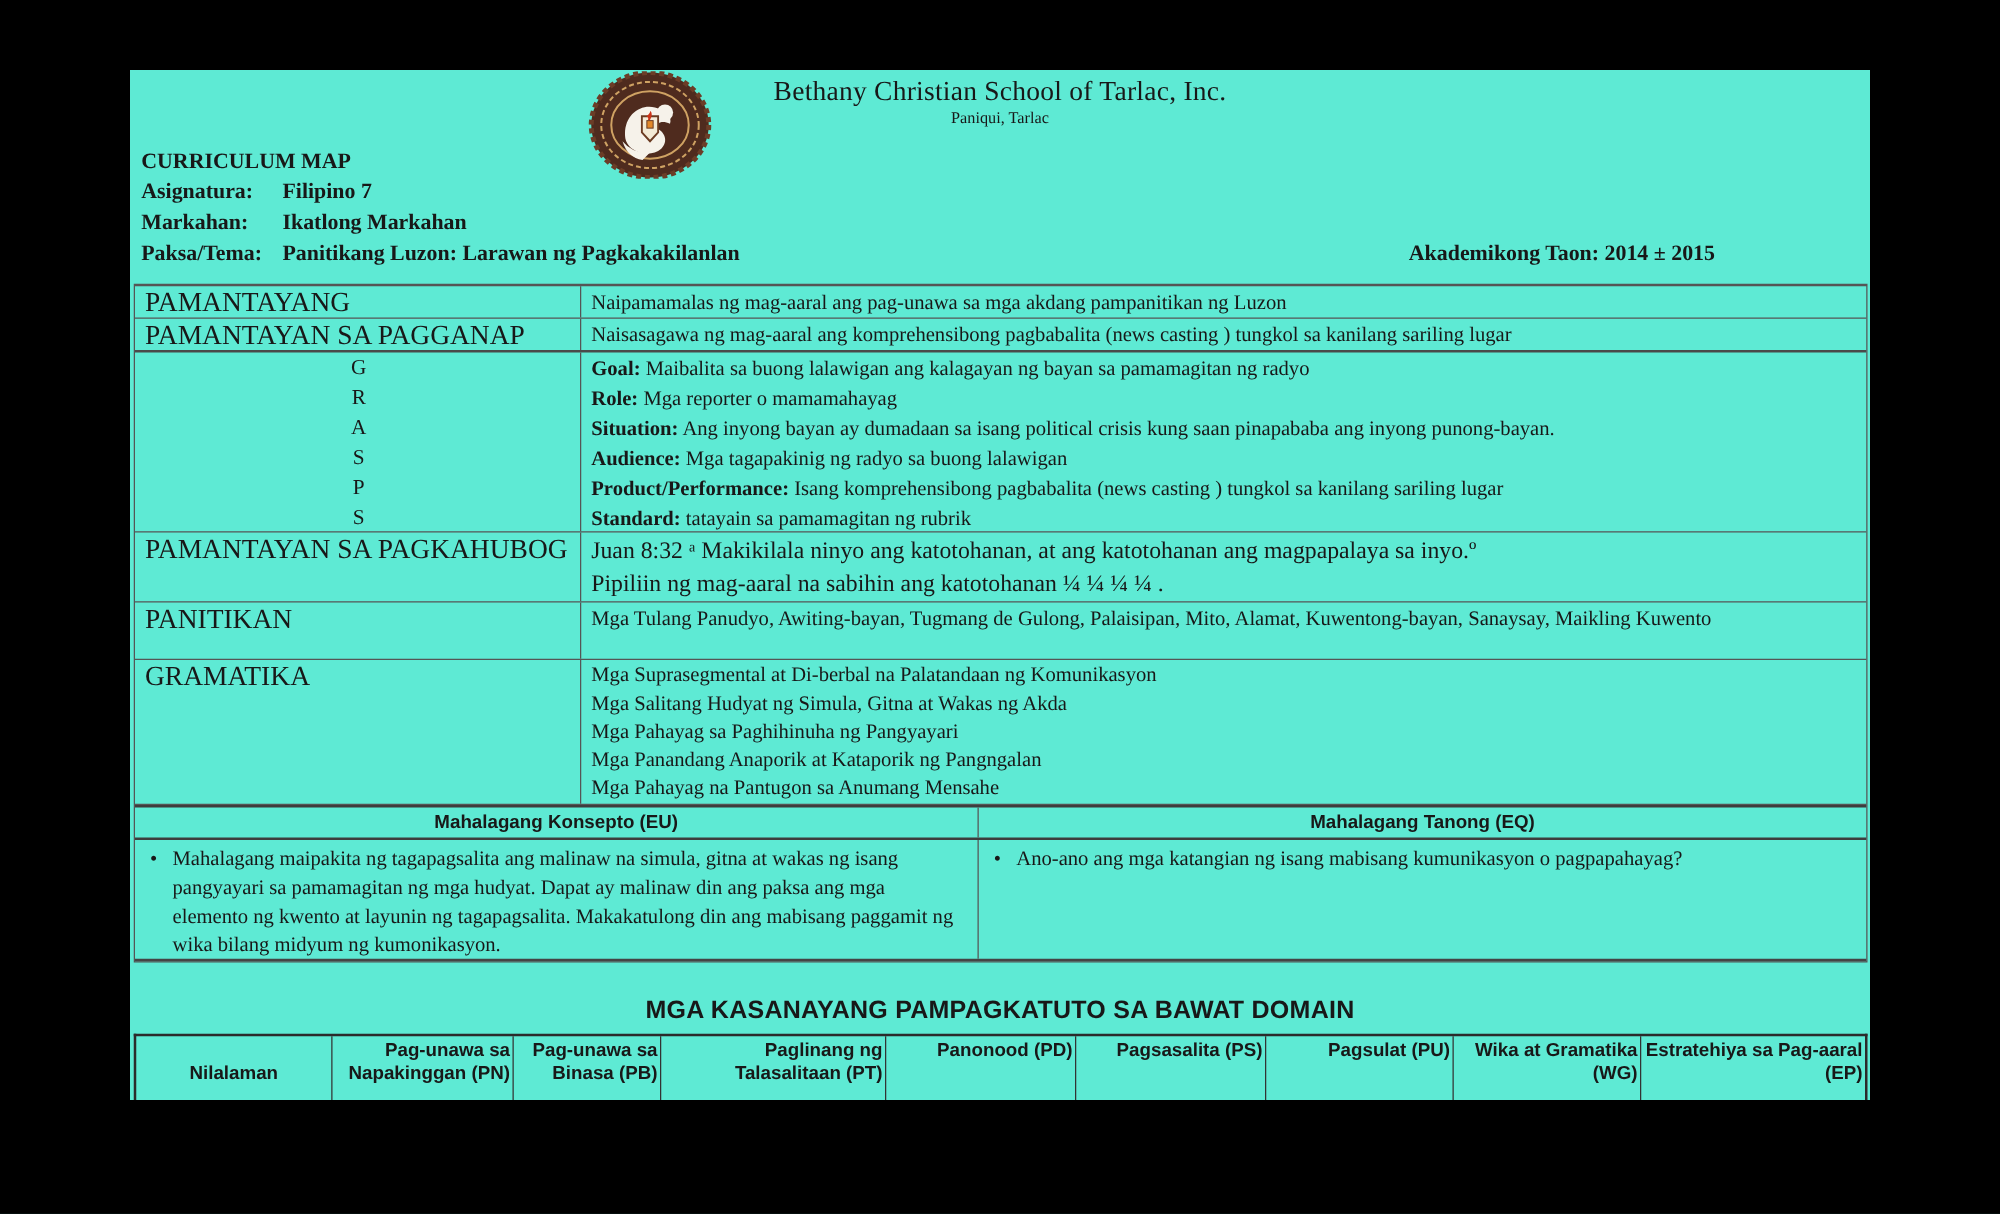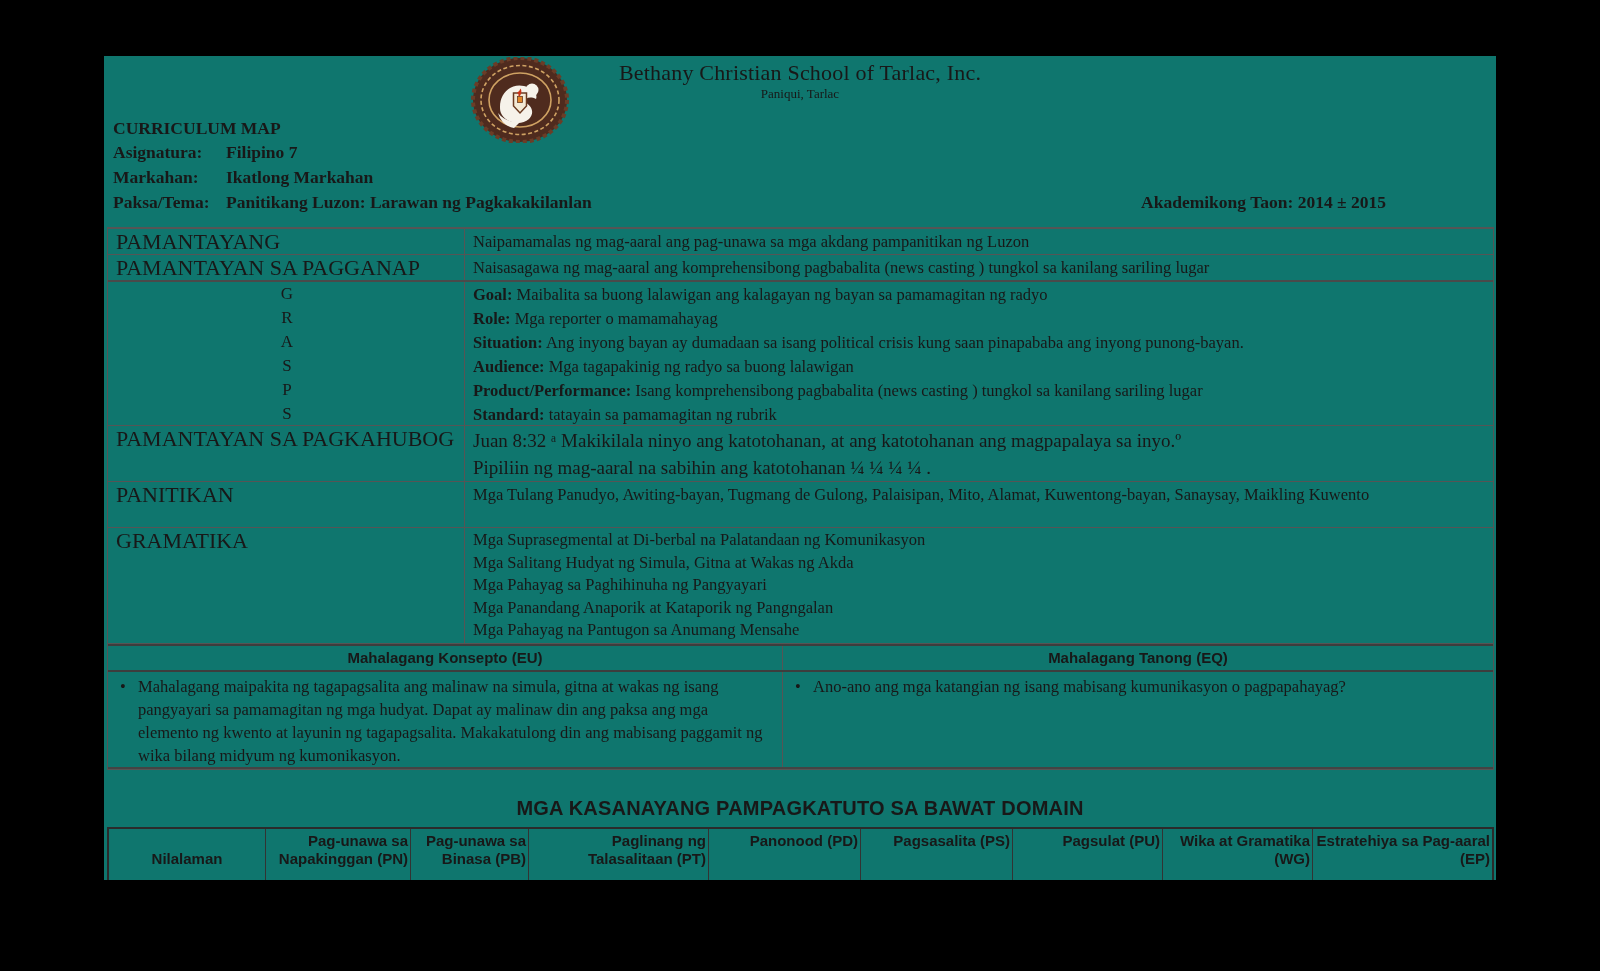--- a/index.html
+++ b/index.html
@@ -1,29 +1,29 @@
 <!DOCTYPE html>
 <html><head>
 <meta charset="utf-8">
 <style>
   * { margin:0; padding:0; box-sizing:border-box; }
   html,body { width:1600px; height:971px; background:#000; overflow:hidden; }
   body { position:relative; font-family:"Liberation Serif", serif; color:#181818; }
 
   .page { position:absolute; left:104px; top:56px; width:1392px; height:824px;
-          background:#0f766e; overflow:hidden; }
+          background:#5eead4; overflow:hidden; }
 
   
   .hdr { position:relative; height:56px; }
   .seal { position:absolute; left:366px; top:1px; width:100px; height:86px; z-index:2; }
   .school-name { text-align:center; font-size:22px; padding-top:4px; letter-spacing:.2px; }
   .school-addr { text-align:center; font-size:13px; }
 
   
-  .meta { margin:6px 0 0 9px; font-weight:bold; font-size:17.5px; }
+  .meta { margin:6px 14px 0 9px; font-weight:bold; font-size:17.5px; }
   .meta .doc-type { margin-bottom:3px; }
   .meta-row { display:flex; margin-bottom:4px; line-height:21px; }
   .meta-row .lab { width:113px; flex:0 0 113px; }
   .meta-row.last { padding-right:110px; }
   .meta-row.last .val { flex:1; }
   .meta-row.last .year { white-space:nowrap; }
 
   
   .tbl { margin:14px 0 0 3px; width:1387px; border:1px solid #555; border-top:2px solid #555; }
   .trow { display:flex; border-bottom:1px solid #555; }

